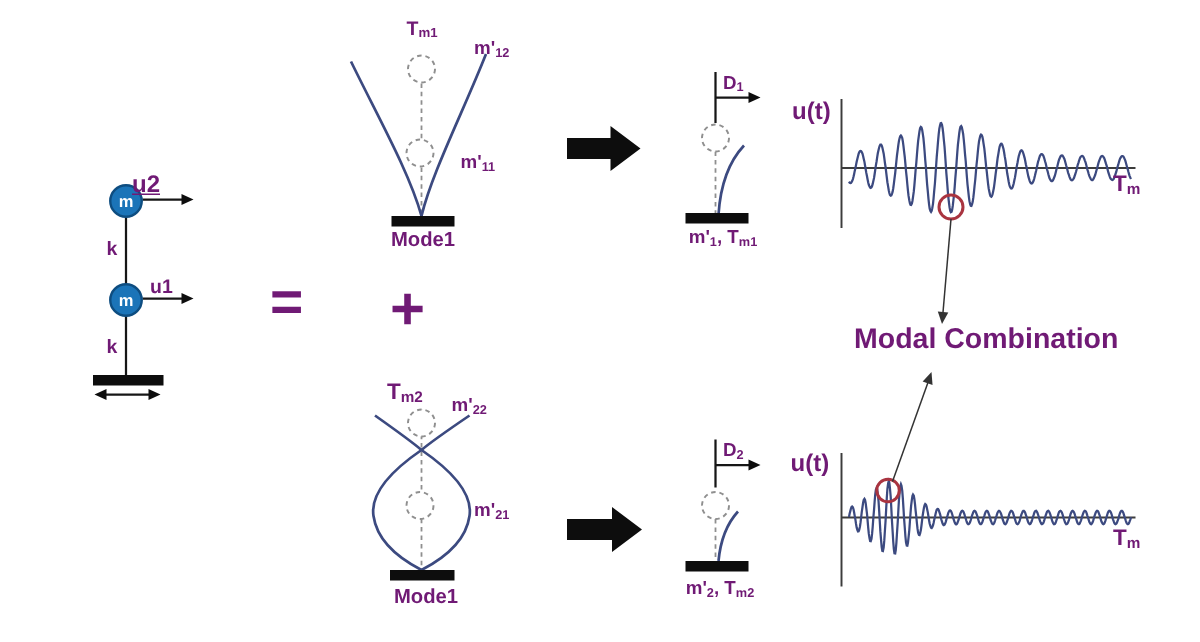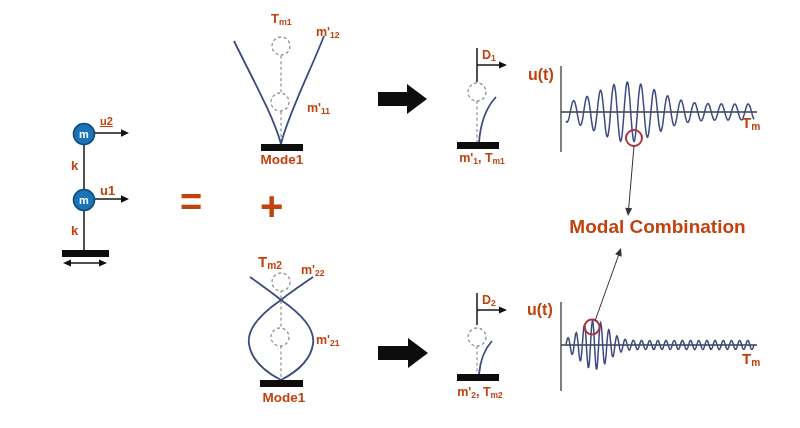--- a/index.html
+++ b/index.html
@@ -1,20 +1,20 @@
 <!DOCTYPE html>
 <html style="--curve: #3c4a80; --marker: #a93440; --mass-fill: #1b74b8; --mass-stroke: #0e4d80;"><head>
 <meta charset="utf-8">
 <style>
   * { margin:0; padding:0; box-sizing:border-box; }
   html,body { background:#fff; }
   body { font-family:"Liberation Sans", sans-serif; }
   .canvas { position:relative; width:800px; height:428px; background:#ffffff; overflow:hidden; }
   svg.layer { position:absolute; left:0; top:0; }
-  .lbl { position:absolute; font-weight:bold; color:#c2410c; white-space:nowrap; line-height:1.05; }
+  .lbl { position:absolute; font-weight:bold; color:#701a75; white-space:nowrap; line-height:1.05; }
   .ctr { text-align:center; }
   sub { font-size:0.68em; font-weight:bold; vertical-align:-0.22em; }
   .dashedc { fill:#ffffff; stroke:#8f8f8f; stroke-width:1.3; stroke-dasharray:3 2.6; }
   .dashl  { stroke:#8f8f8f; stroke-width:1.2; stroke-dasharray:3 2.6; fill:none; }
   .thin   { stroke:#161616; stroke-width:1.5; fill:none; }
   .axis   { stroke:#3c3c3c; stroke-width:1.3; fill:none; }
   .curve  { stroke:var(--curve,#3c4a80); fill:none; }
   .gbar   { fill:#0d0d0d; }
   .blk    { fill:#0d0d0d; }
   .conn   { stroke:#333; stroke-width:1; fill:none; }
@@ -101,21 +101,21 @@
     </g>
 
     <g>
       <line class="conn" x1="634" y1="146" x2="628.6" y2="209"></line>
       <polygon fill="#333" points="628,216 632.2,208.3 625.2,207.7"></polygon>
       <line class="conn" x1="595" y1="321" x2="619" y2="254"></line>
       <polygon fill="#333" points="621,248 621.7,256.7 615.1,254.3"></polygon>
     </g>
   </svg>
 
-  <div class="lbl" style="left:100px; top:116px; font-size:11px;text-decoration:underline;">u2</div>
+  <div class="lbl" style="left:88px; top:116px; font-size:16px;text-decoration:underline;">u2</div>
   <div class="lbl" style="left:100px; top:184px; font-size:13px;">u1</div>
   <div class="lbl" style="left:71px; top:159px; font-size:13px;">k</div>
   <div class="lbl" style="left:71px; top:224px; font-size:13px;">k</div>
 
   <div class="lbl" style="left:180px; top:183px; font-size:38px;">=</div>
   <div class="lbl" style="left:260px; top:185px; font-size:40px;">+</div>
 
   <div class="lbl" style="left:271px; top:12px; font-size:13px;"><span>T</span><sub>m1</sub></div>
   <div class="lbl" style="left:316px; top:26px; font-size:12.5px;"><span>m'</span><sub>12</sub></div>
   <div class="lbl" style="left:297px; top:102px; font-size:12.5px;padding-left:10px;"><span>m'</span><sub>11</sub></div>

